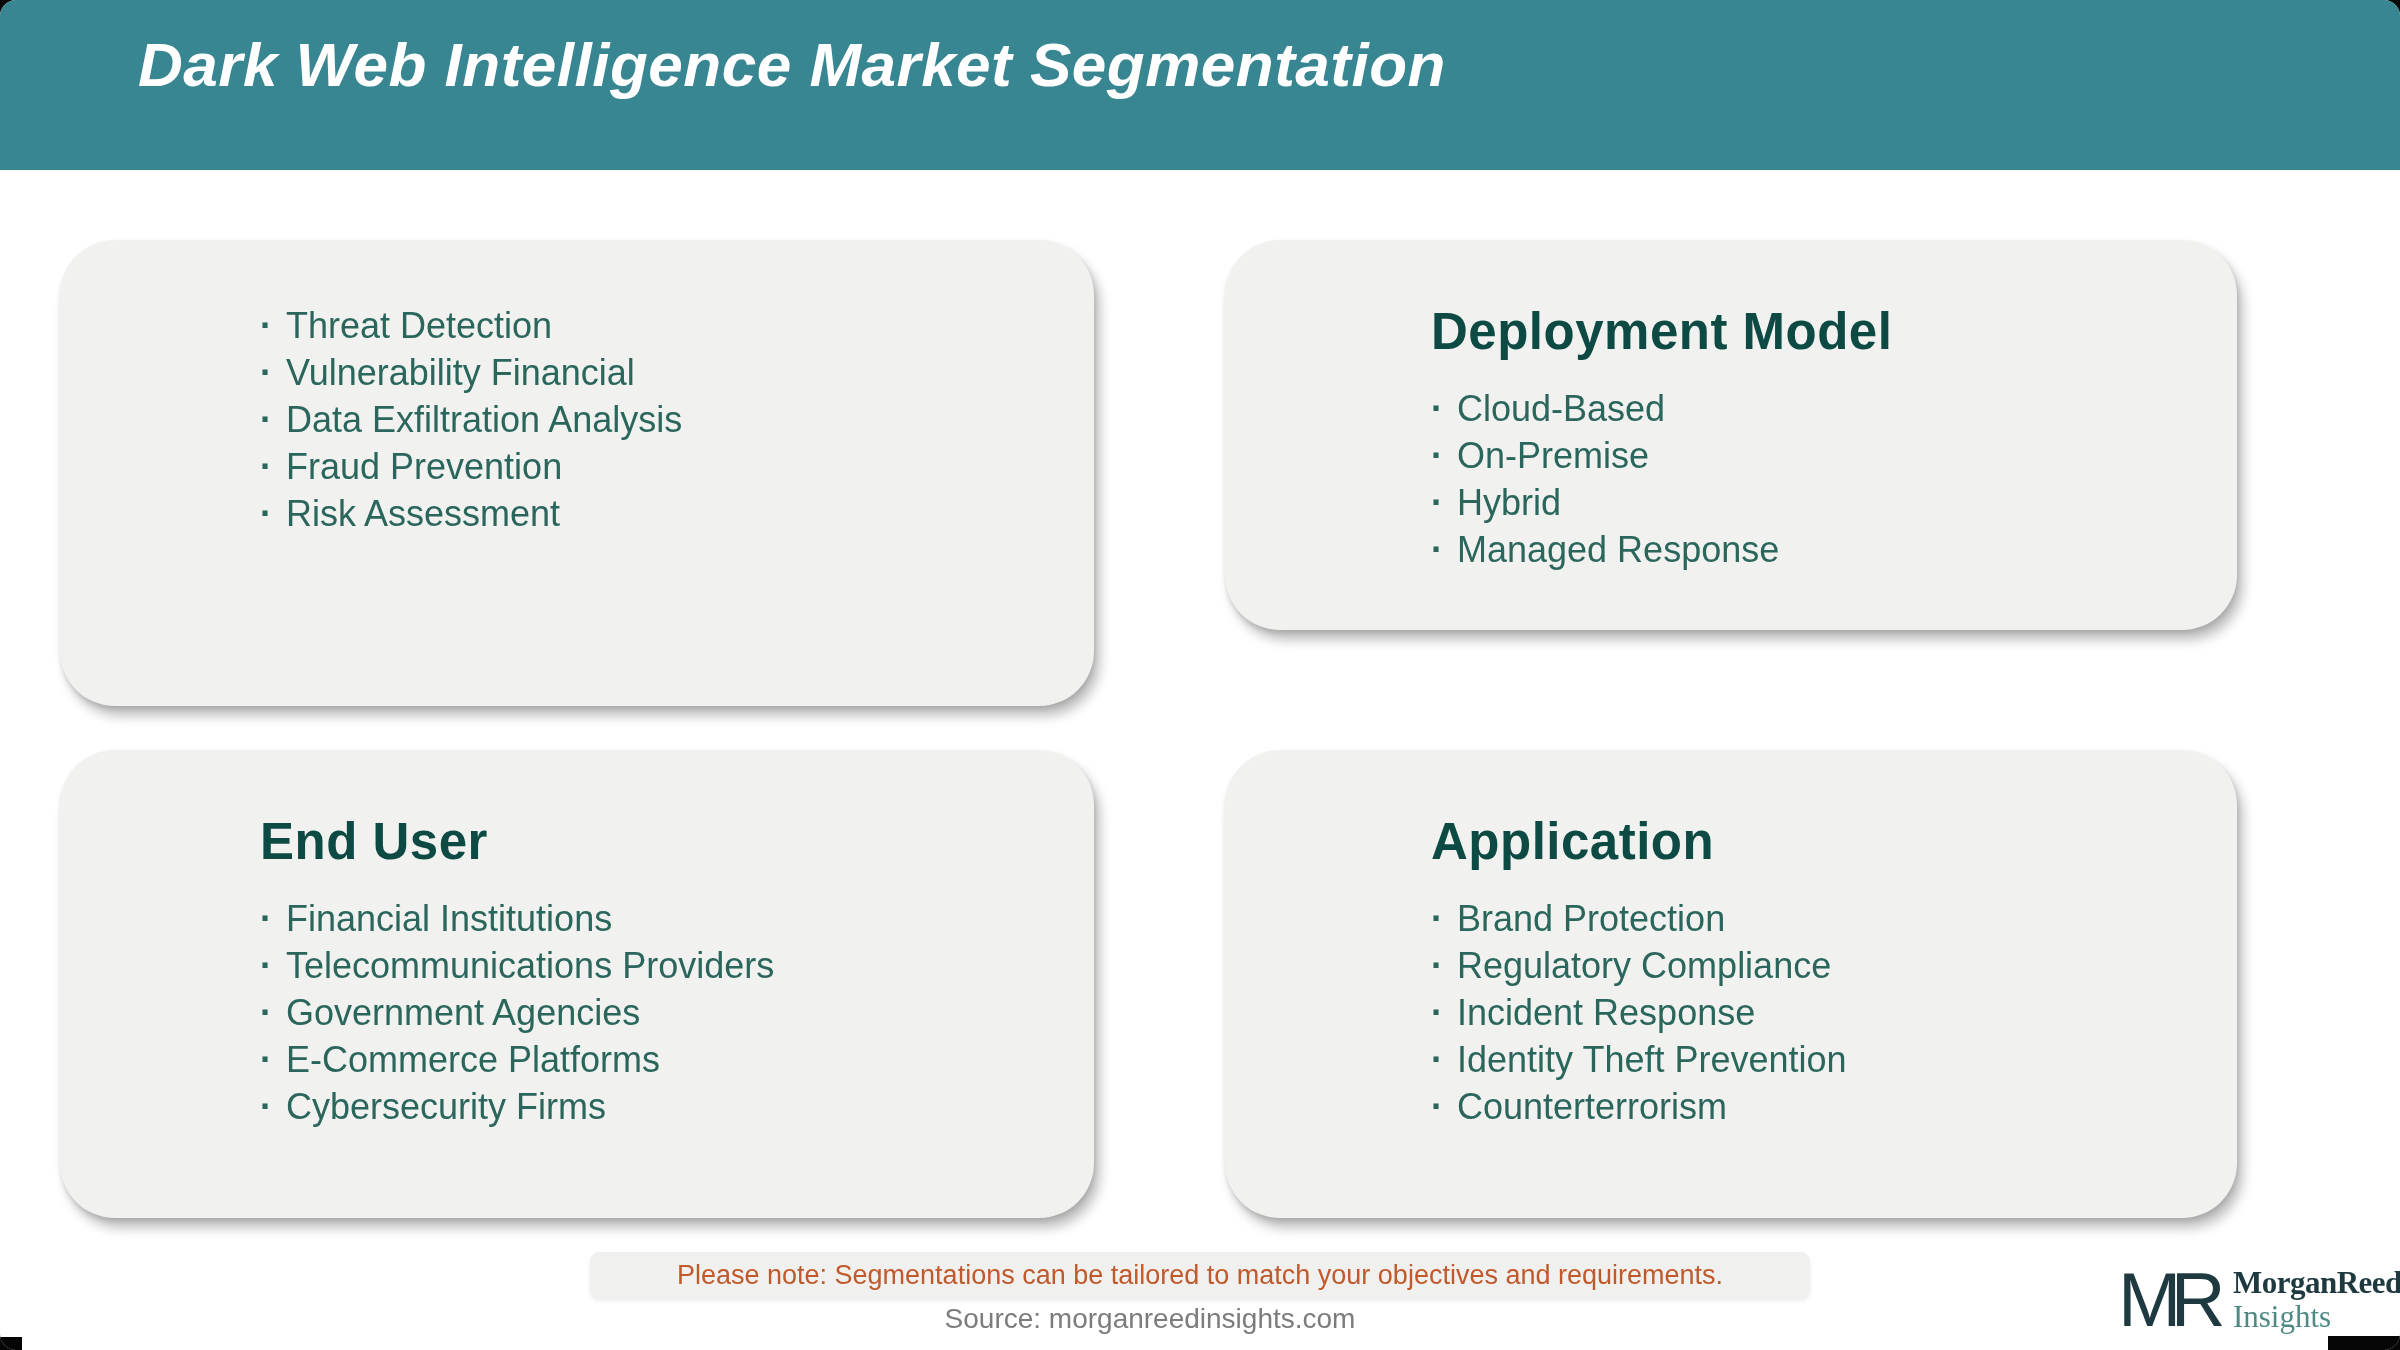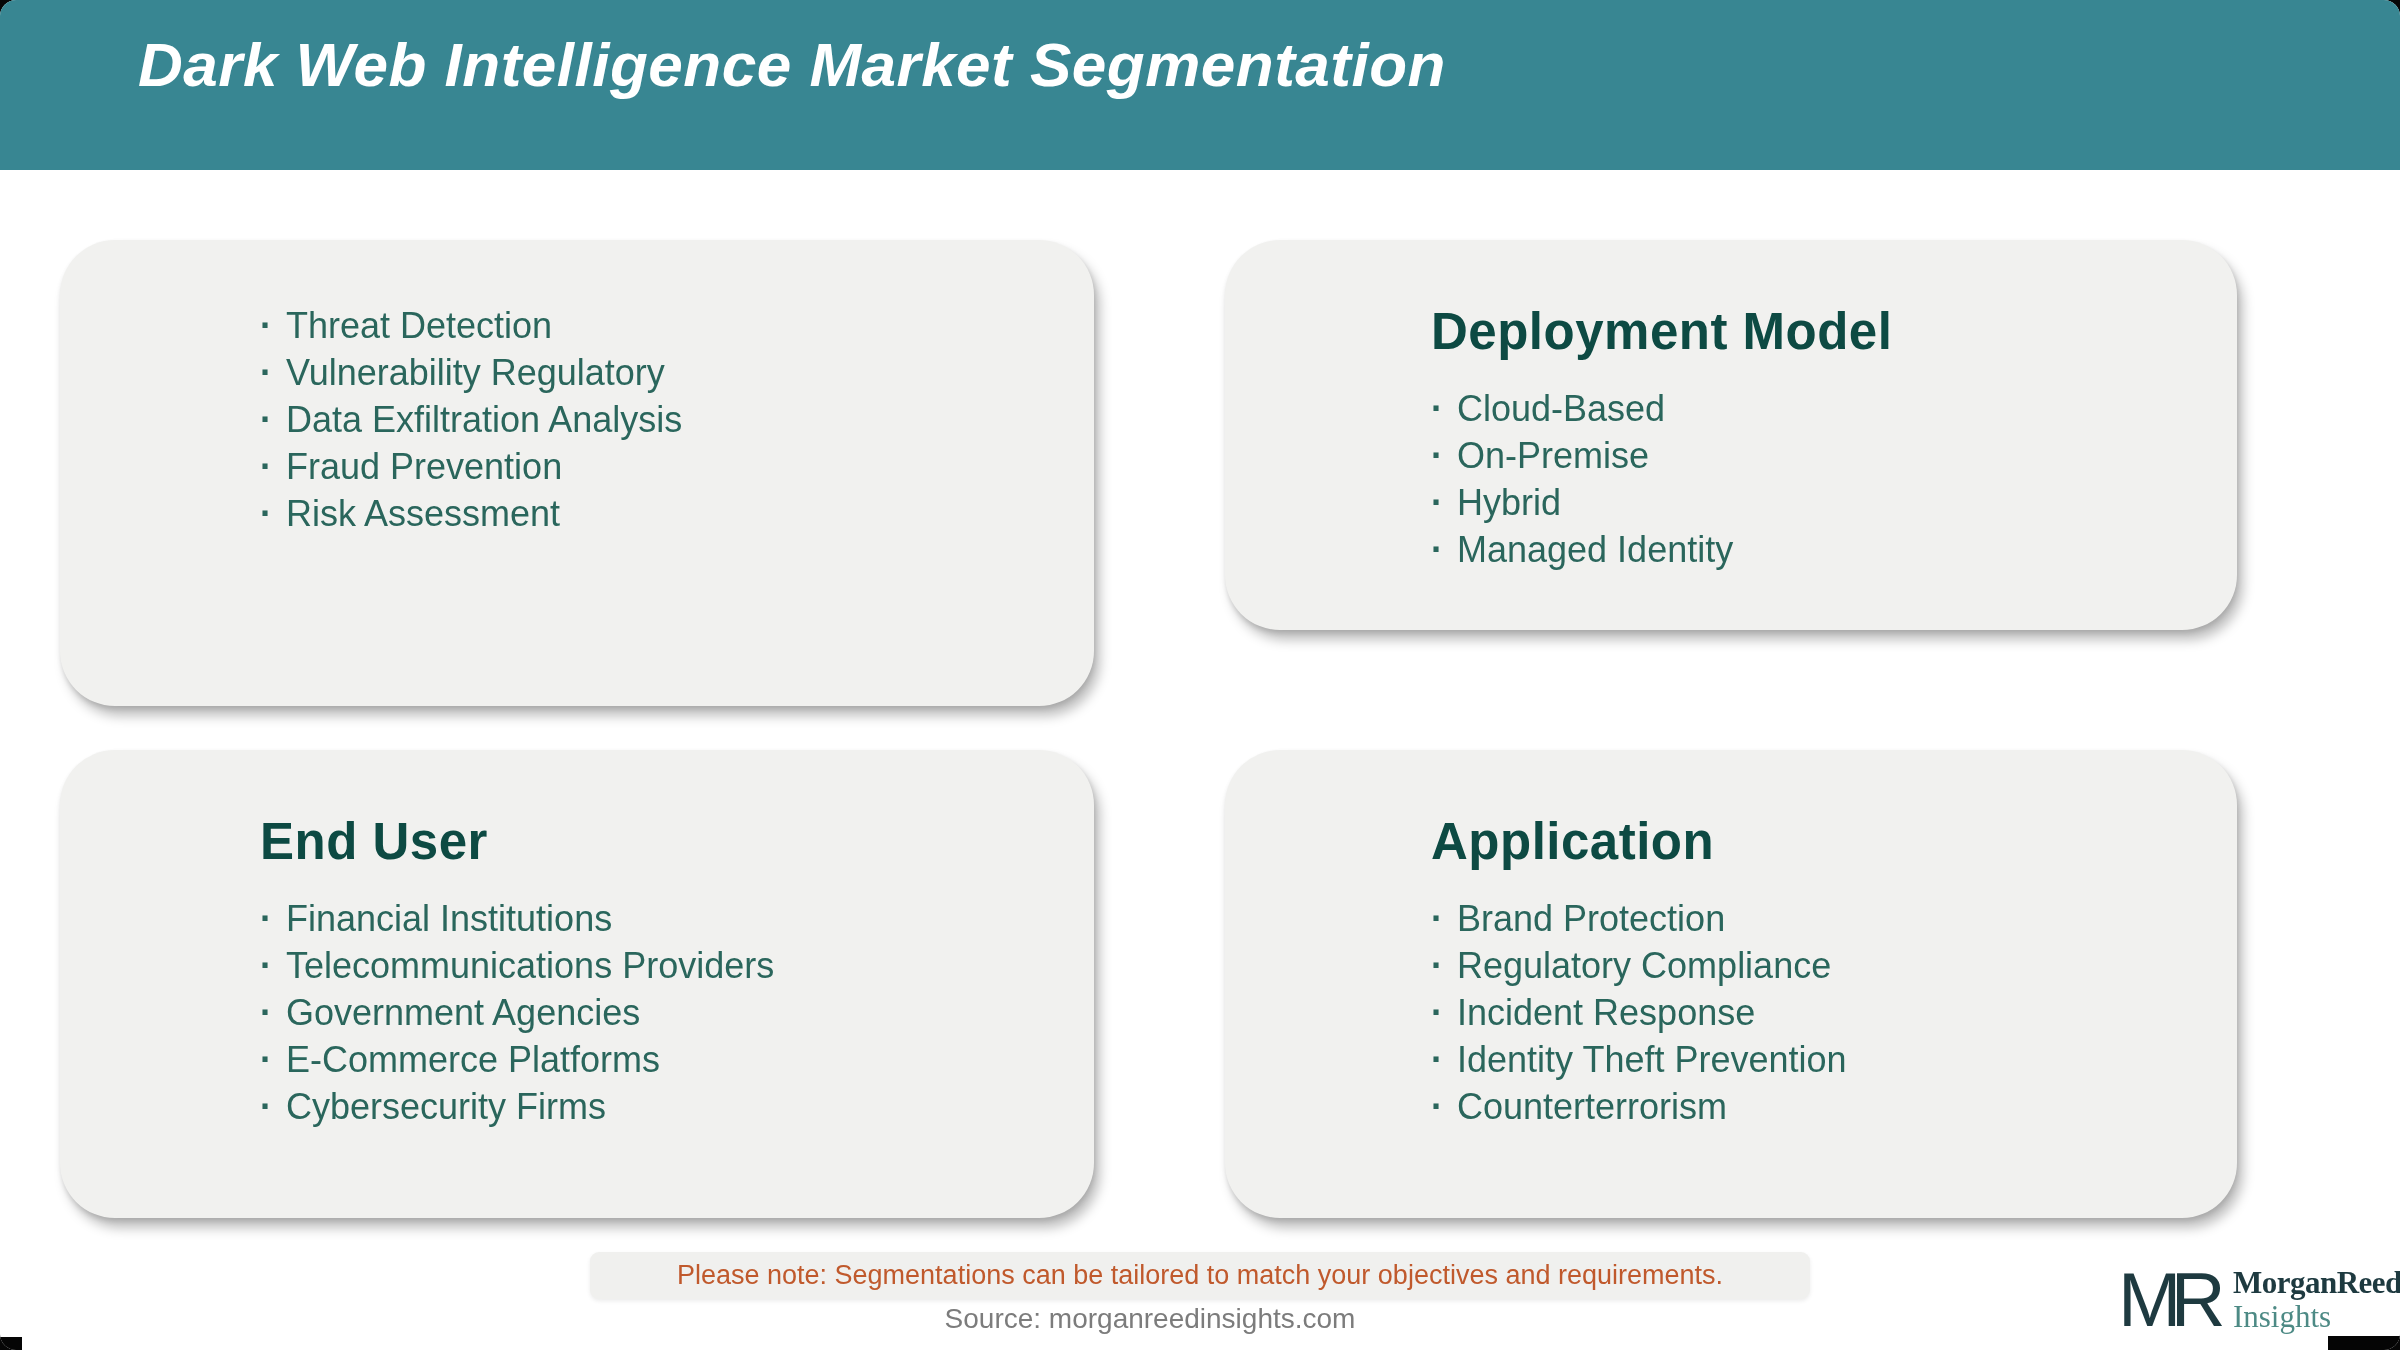--- a/index.html
+++ b/index.html
@@ -122,21 +122,21 @@
 
   <section class="card card-1">
     <div class="card-inner">
       <ul class="segment-list">
           <li>
             <span class="bullet">·</span>
             <span class="item-text">Threat Detection</span>
           </li>
           <li>
             <span class="bullet">·</span>
-            <span class="item-text">Vulnerability Regulatory</span>
+            <span class="item-text">Vulnerability Financial</span>
           </li>
           <li>
             <span class="bullet">·</span>
             <span class="item-text">Data Exfiltration Analysis</span>
           </li>
           <li>
             <span class="bullet">·</span>
             <span class="item-text">Fraud Prevention</span>
           </li>
           <li>
@@ -158,21 +158,21 @@
           <li>
             <span class="bullet">·</span>
             <span class="item-text">On-Premise</span>
           </li>
           <li>
             <span class="bullet">·</span>
             <span class="item-text">Hybrid</span>
           </li>
           <li>
             <span class="bullet">·</span>
-            <span class="item-text">Managed Identity</span>
+            <span class="item-text">Managed Response</span>
           </li>
         </ul>
     </div>
   </section>
 
   <section class="card card-3">
     <div class="card-inner">
       <h2 class="card-title">End User</h2>
       <ul class="segment-list">
           <li>

